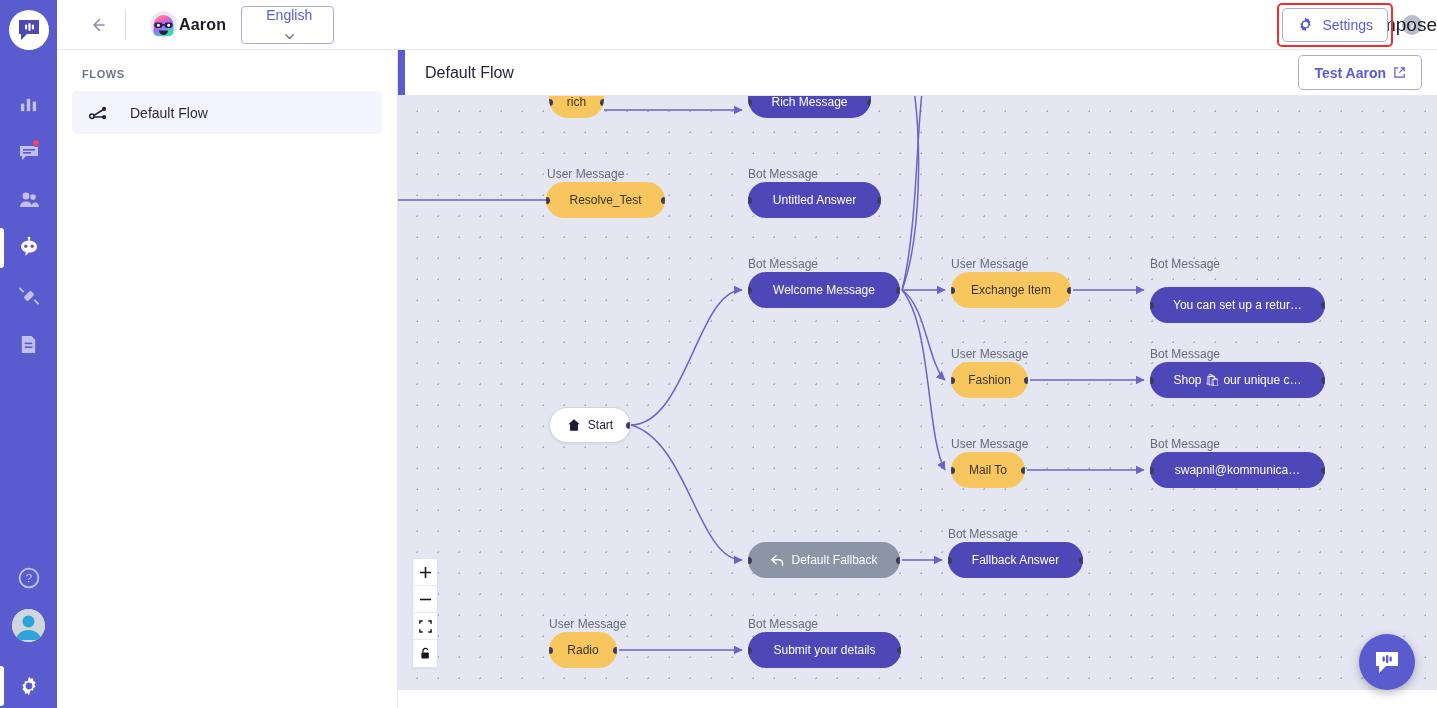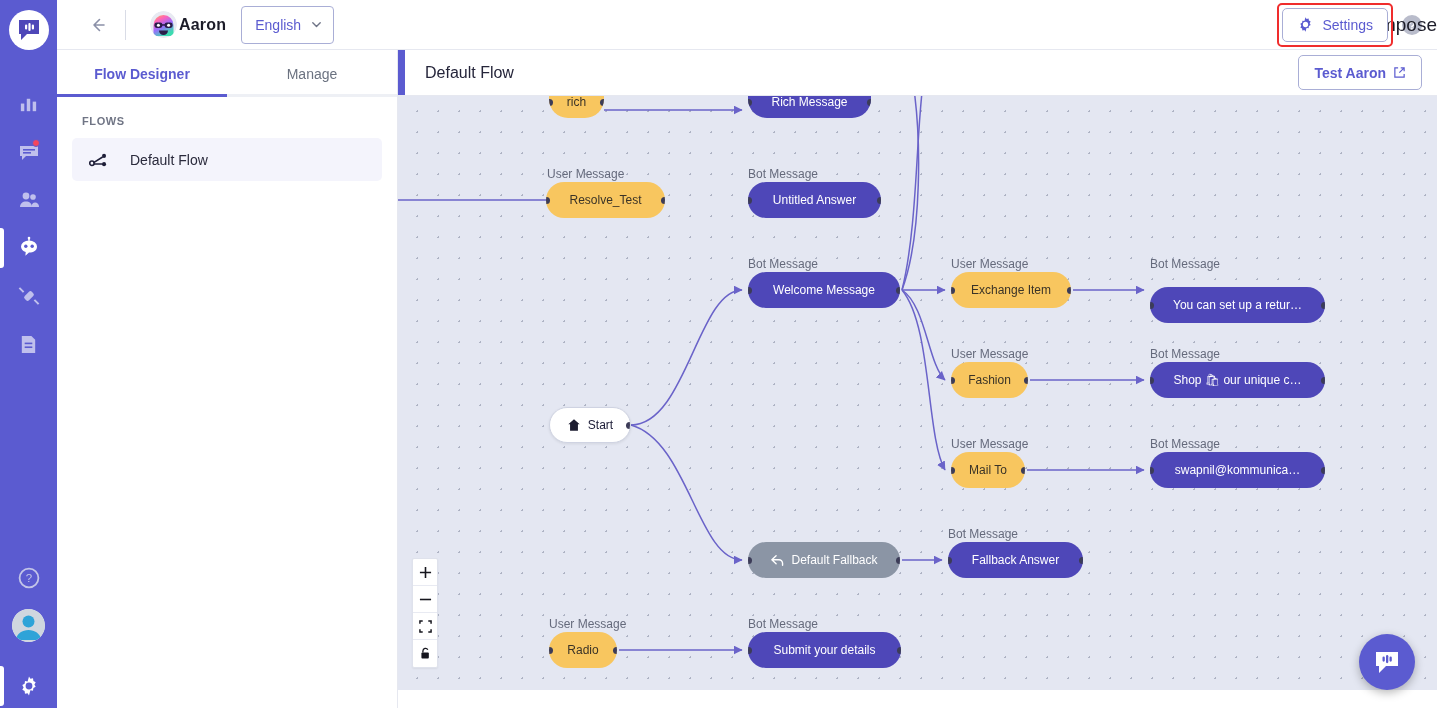--- a/index.html
+++ b/index.html
@@ -61,21 +61,21 @@
   }
   .vsep { width: 1px; height: 30px; background: #d9dce6; margin-left: 10px; }
   .bot-avatar {
     width: 27px; height: 27px; border-radius: 50%; margin-left: 24px; overflow: hidden;
     flex: none;
   }
   .bot-name { font-size: 16px; font-weight: bold; color: #1c1c28; margin-left: 2px; letter-spacing: .2px; }
   .lang-select {
     margin-left: 15px; height: 38px; min-width: 93px; border: 1px solid #a9aed6;
     border-radius: 4px; display: flex; align-items: center; justify-content: space-between;
-    padding: 0 10px 0 13px; cursor: pointer; background: #fff;
+    padding: 0 10px 0 13px; cursor: pointer; background: #fff; flex-direction: column;
   }
   .lang-select span { font-size: 14px; color: #5b5bd0; }
   .app-title {
     position: absolute; left: 0; right: 0; text-align: right; font-size: 19px;
     color: #1c1c28; pointer-events: none;
   }
   .topbar-right { margin-left: auto; display: flex; align-items: center; padding-right: 14px; }
   .settings-wrap {
     border: 2px solid #f02d2d; border-radius: 5px; padding: 3px; position: relative;
   }
@@ -321,30 +321,20 @@
       <div class="help-circle">
         <svg width="22" height="22" viewBox="0 0 22 22">
           <circle cx="11" cy="11" r="10" fill="#b9bccb"></circle>
           <text x="11" y="15.6" font-size="12.5" fill="#ffffff" text-anchor="middle" font-family="Liberation Sans, sans-serif" font-weight="bold">?</text>
         </svg>
       </div>
     </div>
   </div>
 
   <div class="sidepanel">
-    <div class="tabs">
-      <div class="tab active">
-        <span>Flow Designer</span>
-      </div>
-      <div class="tab">
-        <span>Manage</span>
-      </div>
-      <div class="tab-track"></div>
-      <div class="tab-ind"></div>
-    </div>
 
     <div class="flows-label">FLOWS</div>
 
     <div class="flow-item">
       <svg width="22" height="22" viewBox="0 0 24 24">
         <circle cx="4.3" cy="15.5" r="2.4" fill="none" stroke="#1e1e38" stroke-width="1.7"></circle>
         <circle cx="17.5" cy="7.5" r="2.2" fill="#1e1e38"></circle>
         <circle cx="17.5" cy="16.5" r="2.2" fill="#1e1e38"></circle>
         <path d="M6.6 14.6l8.9-5.6M6.8 16.3h8.6" stroke="#1e1e38" stroke-width="1.7" fill="none" stroke-linecap="round"></path>
       </svg>

